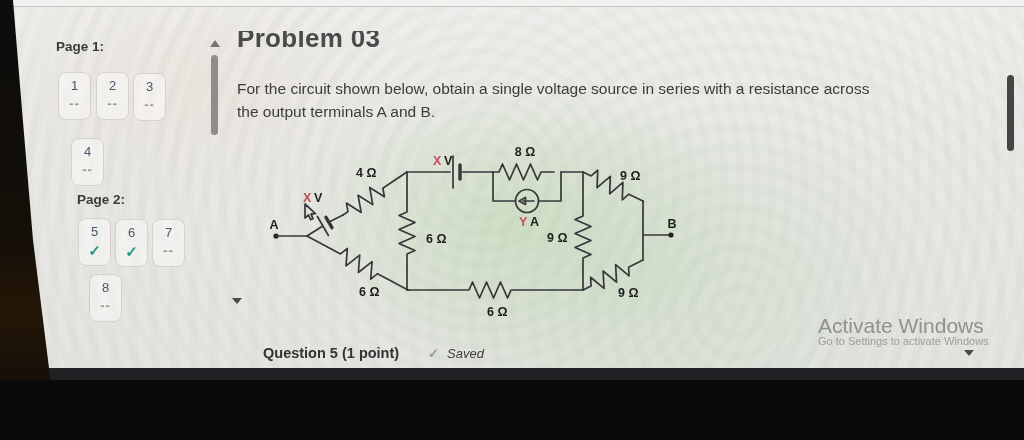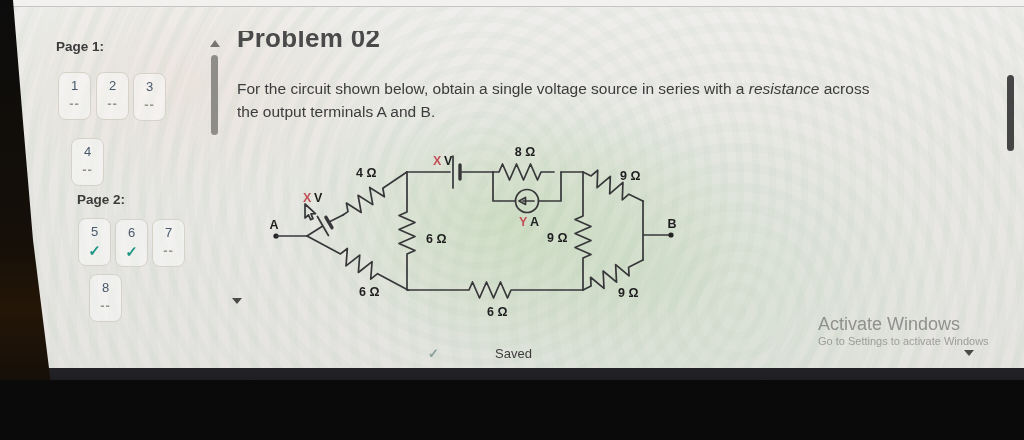--- a/index.html
+++ b/index.html
@@ -31,38 +31,38 @@
   .qbox .st { display:block; margin-top:3px; font-size:13px; font-weight:bold; color:#99948b; letter-spacing:1px; }
   .qbox.saved .st { color:#1d9684; font-size:15px; letter-spacing:0; }
 
   
   .pscroll-tri { position:absolute; left:210px; top:40px; width:0; height:0;
     border-left:5px solid transparent; border-right:5px solid transparent; border-bottom:7px solid #77756f; }
   .pscroll-bar { position:absolute; left:211px; top:55px; width:7px; height:80px; border-radius:4px; background:#8f8d88; }
   .titleclip { position:absolute; left:237px; top:31px; height:27px; width:300px; overflow:hidden; }
   .titleclip span { display:block; margin-top:-8px; font-size:26px; font-weight:bold; color:#4a4a4a; letter-spacing:.3px; }
   .ptext { position:absolute; left:237px; top:77px; width:648px; font-size:15.5px; line-height:23px; color:#3c3c3c; }
-  .ptext .em { font-style:italic; }
+  .ptext .em { }
   .tri-sm { position:absolute; width:0; height:0; border-left:5px solid transparent;
     border-right:5px solid transparent; border-top:6px solid #4a4a48; }
 
   
   #circ { position:absolute; left:263px; top:136px; }
   #circ path, #circ line { stroke:#37373a; stroke-width:1.7; fill:none; stroke-linecap:round; stroke-linejoin:round; }
   #circ line.thick { stroke-width:3.4; }
   #circ text { font-family:"Liberation Sans",sans-serif; font-size:12.5px; font-weight:bold; fill:#1f1f1f; }
   #circ text.red { fill:#c4505a; }
   #circ circle.dot { fill:#222; stroke:none; }
   #circ circle.src { stroke:#37373a; stroke-width:1.7; fill:none; }
 
   
   .qfooter { position:absolute; left:263px; top:345px; font-size:14.5px; font-weight:bold; color:#333; }
   .qcheck { position:absolute; left:428px; top:346px; font-size:13px; font-weight:bold; color:#8ba09c; }
-  .qsaved { position:absolute; left:447px; top:346px; font-size:13px; color:#3d3d3d;margin-left:48px; }
-  .aw1 { position:absolute; left:818px; top:314px; font-size:18px; color:#90908e; }
+  .qsaved { position:absolute; left:447px; top:346px; font-size:13px; font-style:italic; color:#3d3d3d; }
+  .aw1 { position:absolute; left:818px; top:314px; font-size:21px; color:#90908e; }
   .aw2 { position:absolute; left:818px; top:335px; font-size:11px; color:#9c9c99; }
   .vthumb { position:absolute; left:1007px; top:75px; width:7px; height:76px; border-radius:4px; background:#454545; }
 
   
   .taskbar { position:absolute; left:0; top:368px; width:1024px; height:47px;
     background:linear-gradient(180deg,#232327 0%,#19191c 60%,#111113 100%); }
   .deskedge { position:absolute; left:0; top:415px; width:1024px; height:25px;
     background:linear-gradient(180deg,#0b0b0b,#040404); }
   .trayico { position:absolute; top:380px; cursor:pointer; }
   .defend { width:15px; height:15px; border-radius:50%;
@@ -111,21 +111,21 @@
     <span class="st">--</span>
   </div>
   <div class="qbox" style="left:89px; top:274px;">
     <span class="num">8</span>
     <span class="st">--</span>
   </div>
 
   <div class="pscroll-tri"></div>
   <div class="pscroll-bar"></div>
   <div class="titleclip">
-    <span>Problem 02</span>
+    <span>Problem 03</span>
   </div>
   <div class="ptext">
     <span>For the circuit shown below, obtain a single voltage source in series with a</span>
     <span class="em">resistance</span>
     <span>across the output terminals A and B.</span>
   </div>
   <div class="tri-sm" style="left:232px; top:298px;"></div>
 
   <svg id="circ" width="430" height="192" viewBox="0 0 430 192">
 
@@ -189,20 +189,21 @@
     <text x="163" y="107">6 Ω</text>
     <text x="96" y="160">6 Ω</text>
     <text x="224" y="180">6 Ω</text>
     <text x="284" y="106">9 Ω</text>
     <text x="357" y="44">9 Ω</text>
     <text x="355" y="161">9 Ω</text>
 
     <path d="M42,68 L42,82 L45.5,78.8 L47.6,83.6 L50,82.6 L48,77.8 L52.5,77.6 Z" fill="#f6f6f4" stroke="#555" stroke-width="1"></path>
   </svg>
 
+  <div class="qfooter">Question 5 (1 point)</div>
   <div class="qcheck">✓</div>
   <div class="qsaved">Saved</div>
 
   <div class="aw1">Activate Windows</div>
   <div class="aw2">Go to Settings to activate Windows</div>
   <div class="tri-sm" style="left:964px; top:350px;"></div>
   <div class="vthumb"></div>
 
   <div class="taskbar">
     

